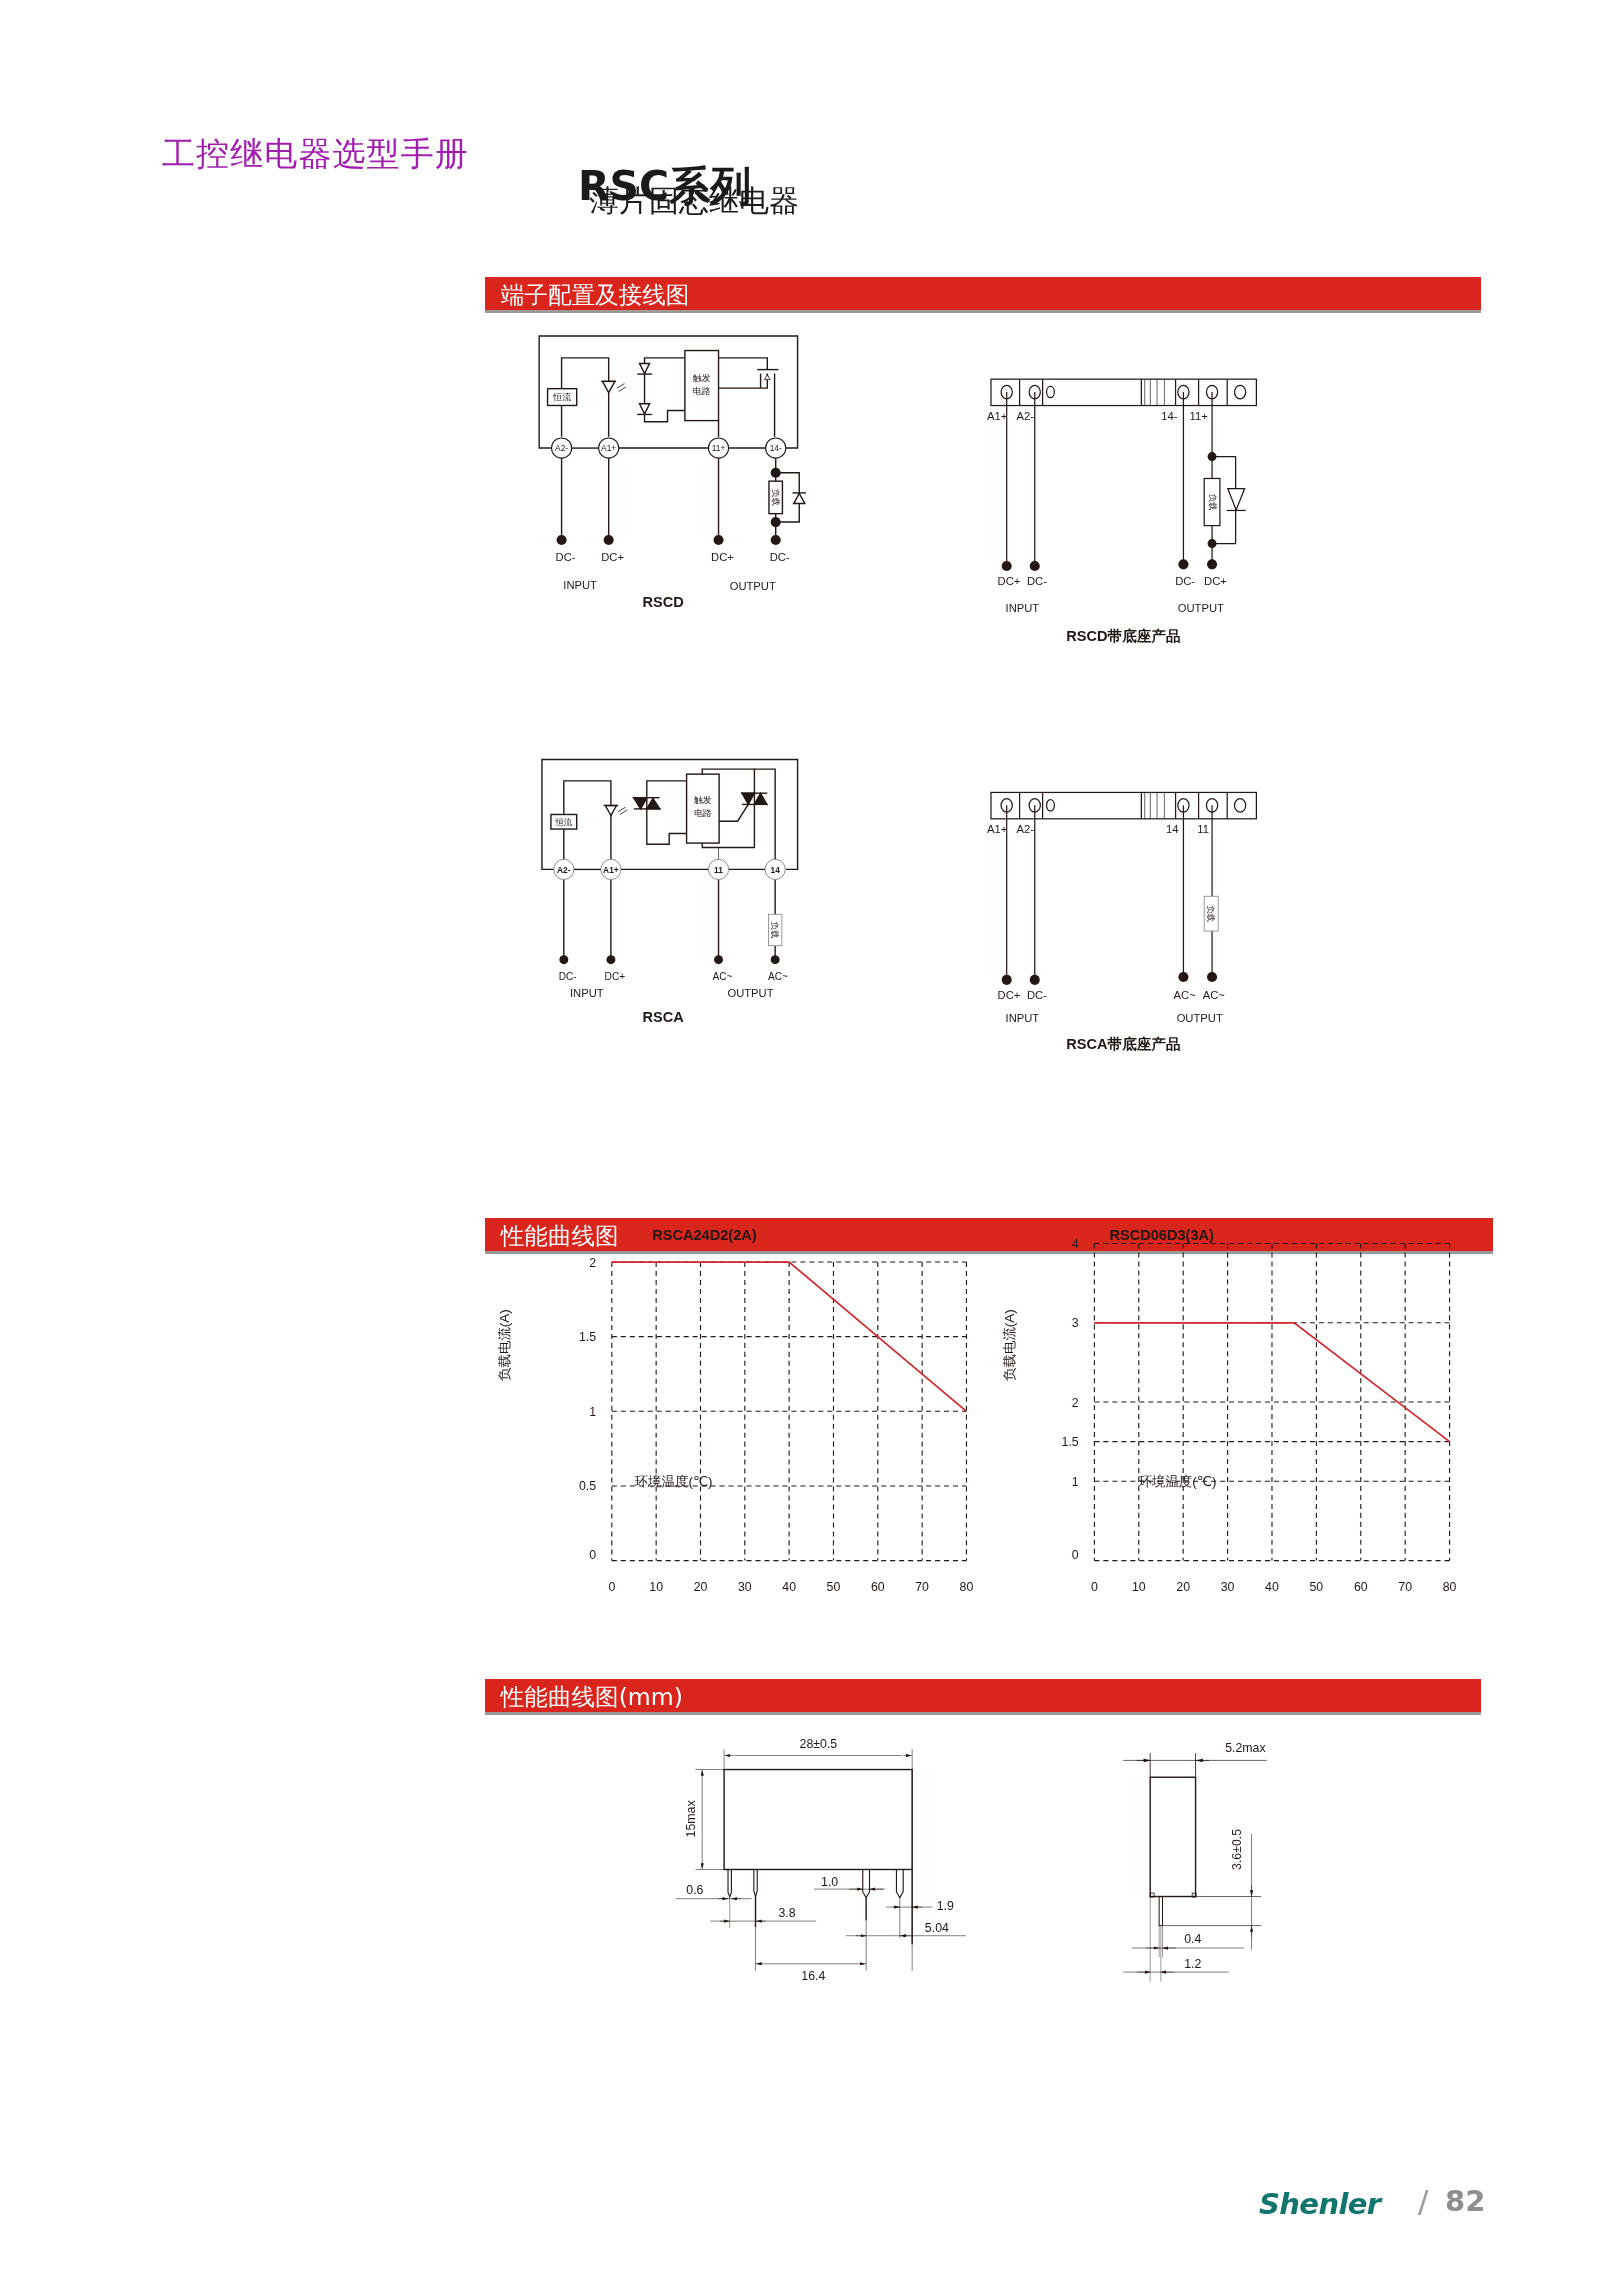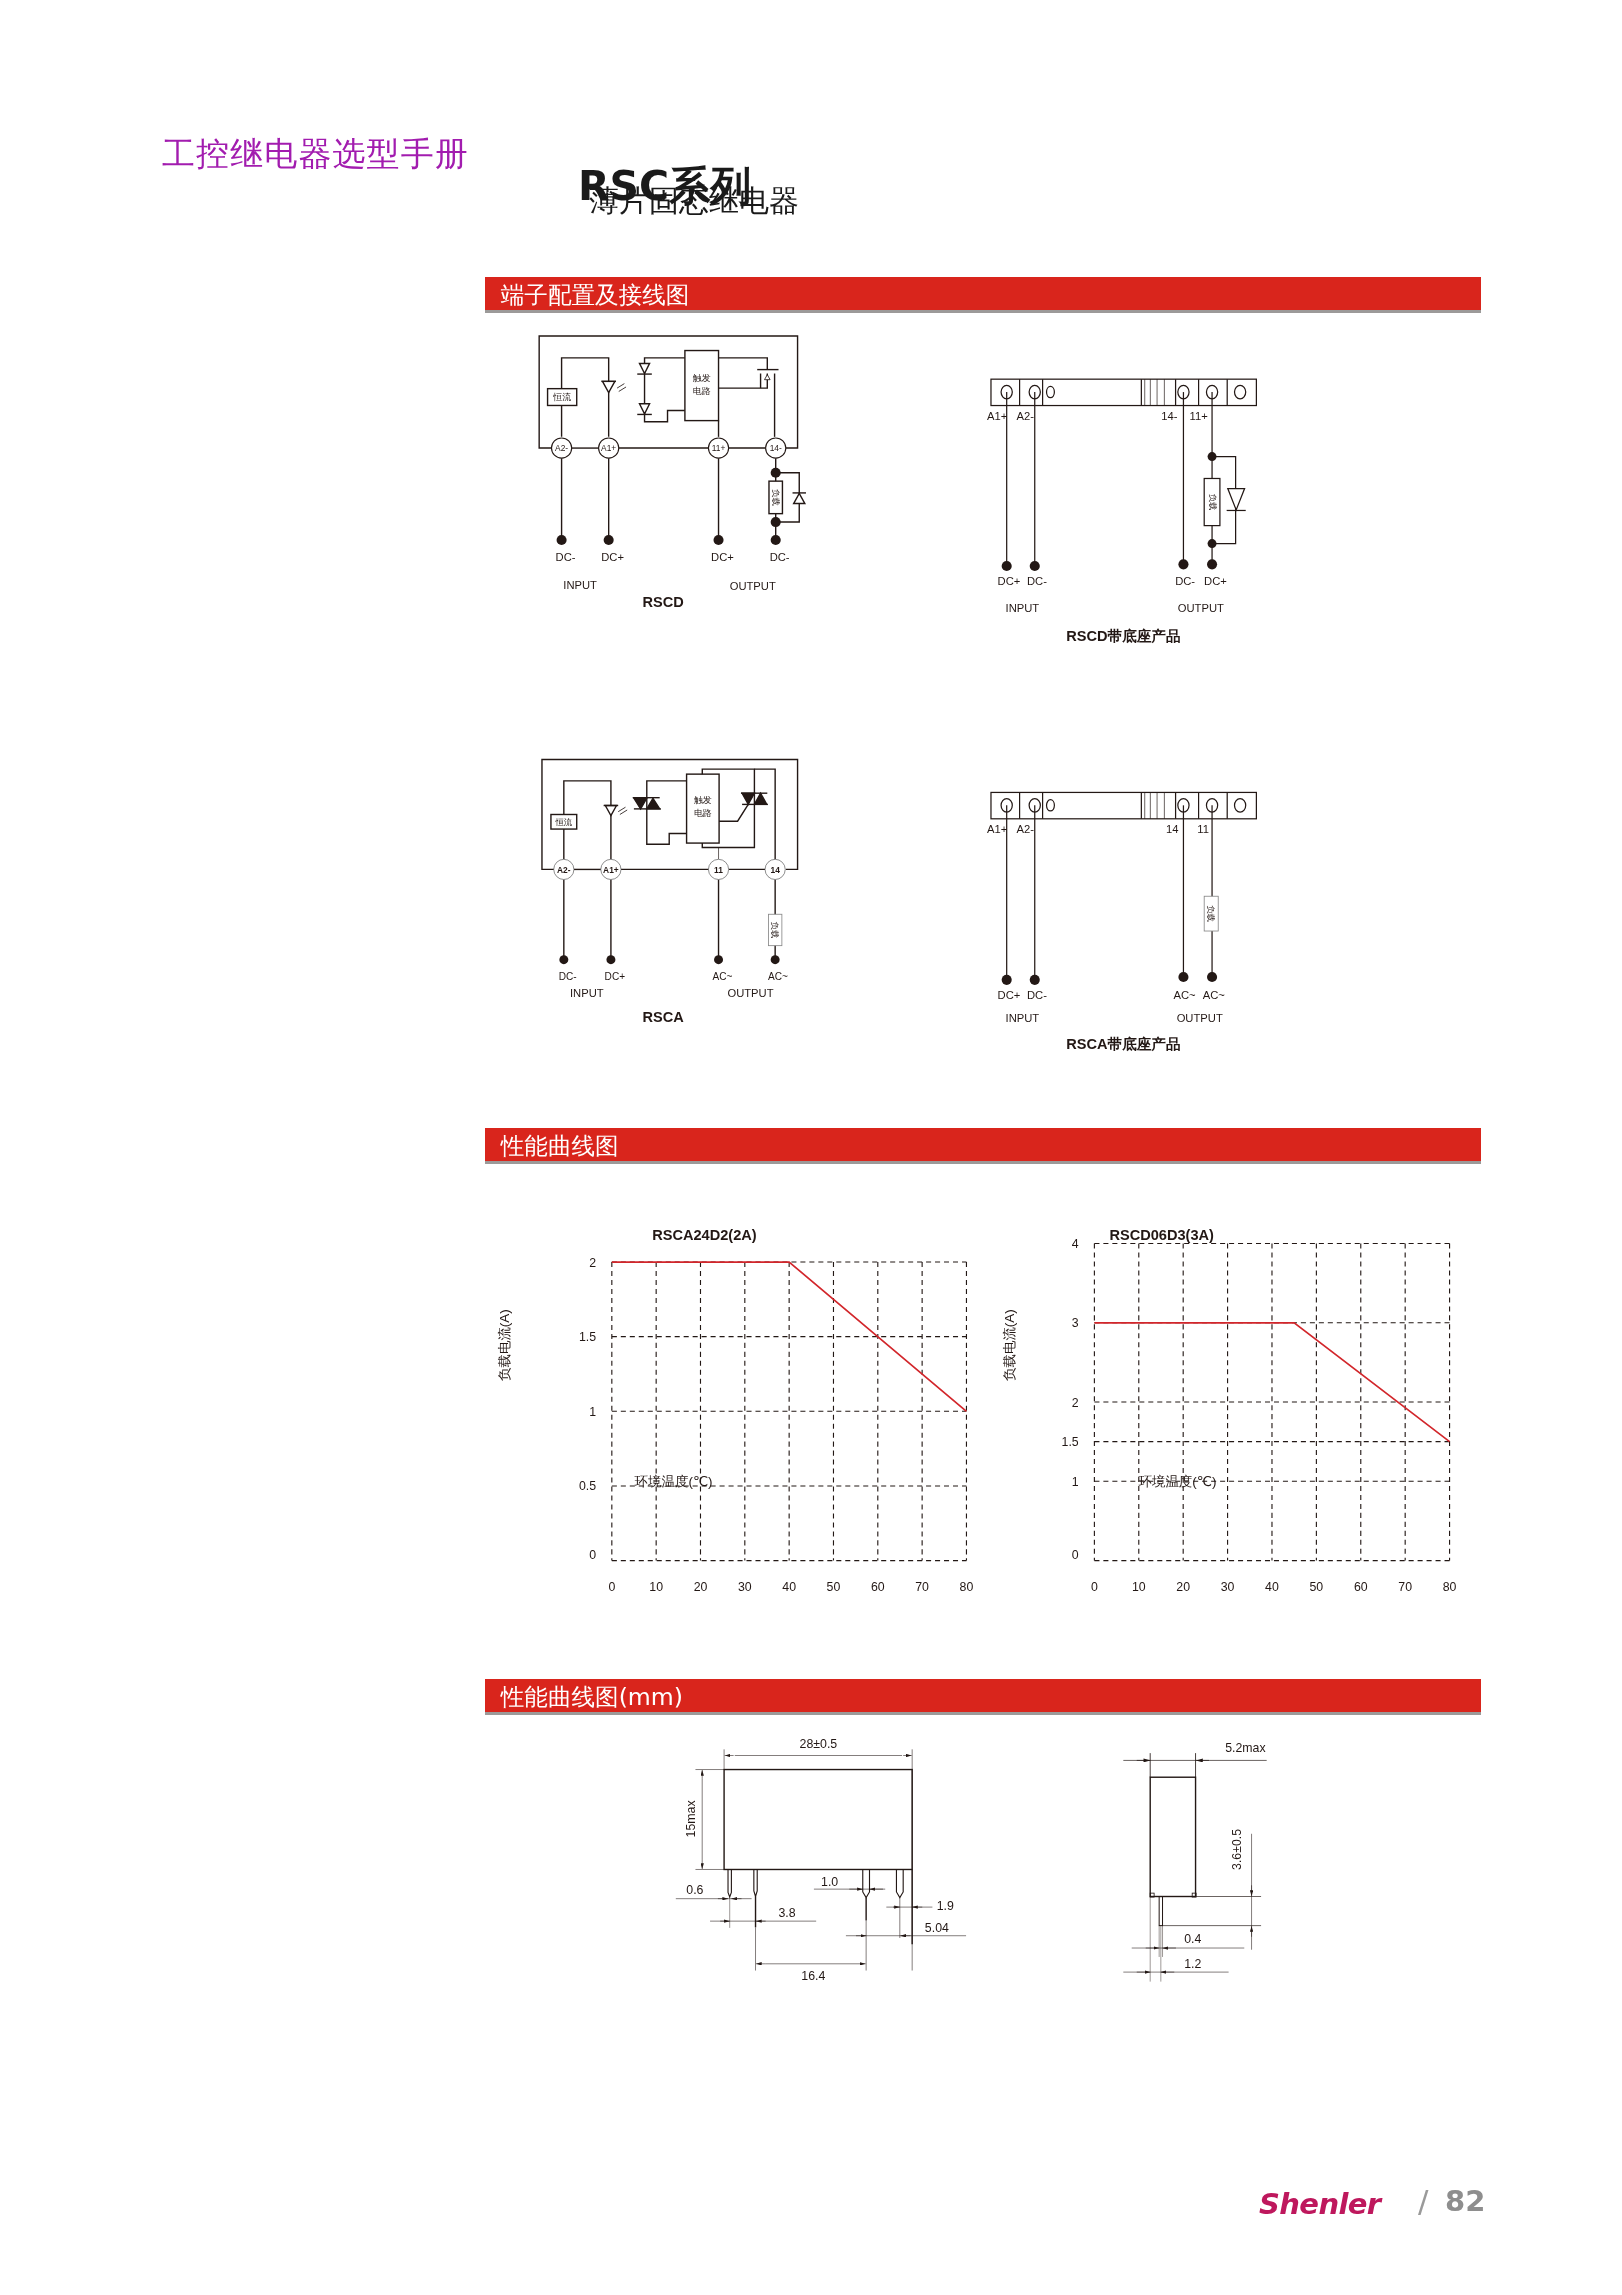--- a/index.html
+++ b/index.html
@@ -4,35 +4,35 @@
 <style>
   html,body{margin:0;padding:0;background:#ffffff;}
   body{width:1623px;height:2295px;position:relative;overflow:hidden;font-family:"DejaVu Sans","Liberation Sans",sans-serif;color:#231815;}
   .abs{position:absolute;}
   .manual-title{left:162px;top:132px;font-size:33px;color:#a21caf;letter-spacing:1.1px;white-space:nowrap;}
   .series-title{left:578px;top:127px;font-size:41px;font-weight:bold;color:#1a1a1a;white-space:nowrap;margin-top:32px;}
   .series-sub{left:578px;top:181px;font-size:30px;color:#1a1a1a;white-space:nowrap;margin-left:11px;}
   .section-bar{left:485px;width:996px;height:33px;background:#d9251c;border-bottom:3.4px solid #9c9a99;box-sizing:content-box;}
   .section-bar span{position:absolute;left:15.7px;top:2.2px;font-size:23.6px;font-weight:normal;color:#ffffff;white-space:nowrap;}
   svg text{font-family:"Liberation Sans","DejaVu Sans",sans-serif;}
-  .footer-brand{left:1259px;top:2187px;font-size:29px;font-weight:bold;font-style:italic;color:#be185d;letter-spacing:-0.6px;white-space:nowrap;}
+  .footer-brand{left:1259px;top:2187px;font-size:29px;font-weight:bold;font-style:italic;color:#0f766e;letter-spacing:-0.6px;white-space:nowrap;}
   .footer-sep{left:1418px;top:2183px;font-size:31px;color:#9a9a9a;}
   .footer-page{left:1445px;top:2184px;font-size:29px;font-weight:bold;color:#8e8e8e;}
 </style>
 </head>
 <body>
 
 <div class="abs manual-title">工控继电器选型手册</div>
 <div class="abs series-title">RSC系列</div>
 <div class="abs series-sub">薄片固态继电器</div>
 
 <div class="abs section-bar" style="top:277px;">
   <span>端子配置及接线图</span>
 </div>
-<div class="abs section-bar" style="top:1128px;">
+<div class="abs section-bar" style="top:1218px;padding-left:12px;">
   <span>性能曲线图</span>
 </div>
 <div class="abs section-bar" style="top:1679px;">
   <span>性能曲线图(mm)</span>
 </div>
 
 <svg class="abs" style="left:533px;top:325px;" width="426" height="393" viewBox="0 0 760 700">
   <g stroke="#231815" stroke-width="2.5" fill="none">
 
     <polyline points="58,219 11,219 11,19 472,19 472,219 451,219"></polyline>

